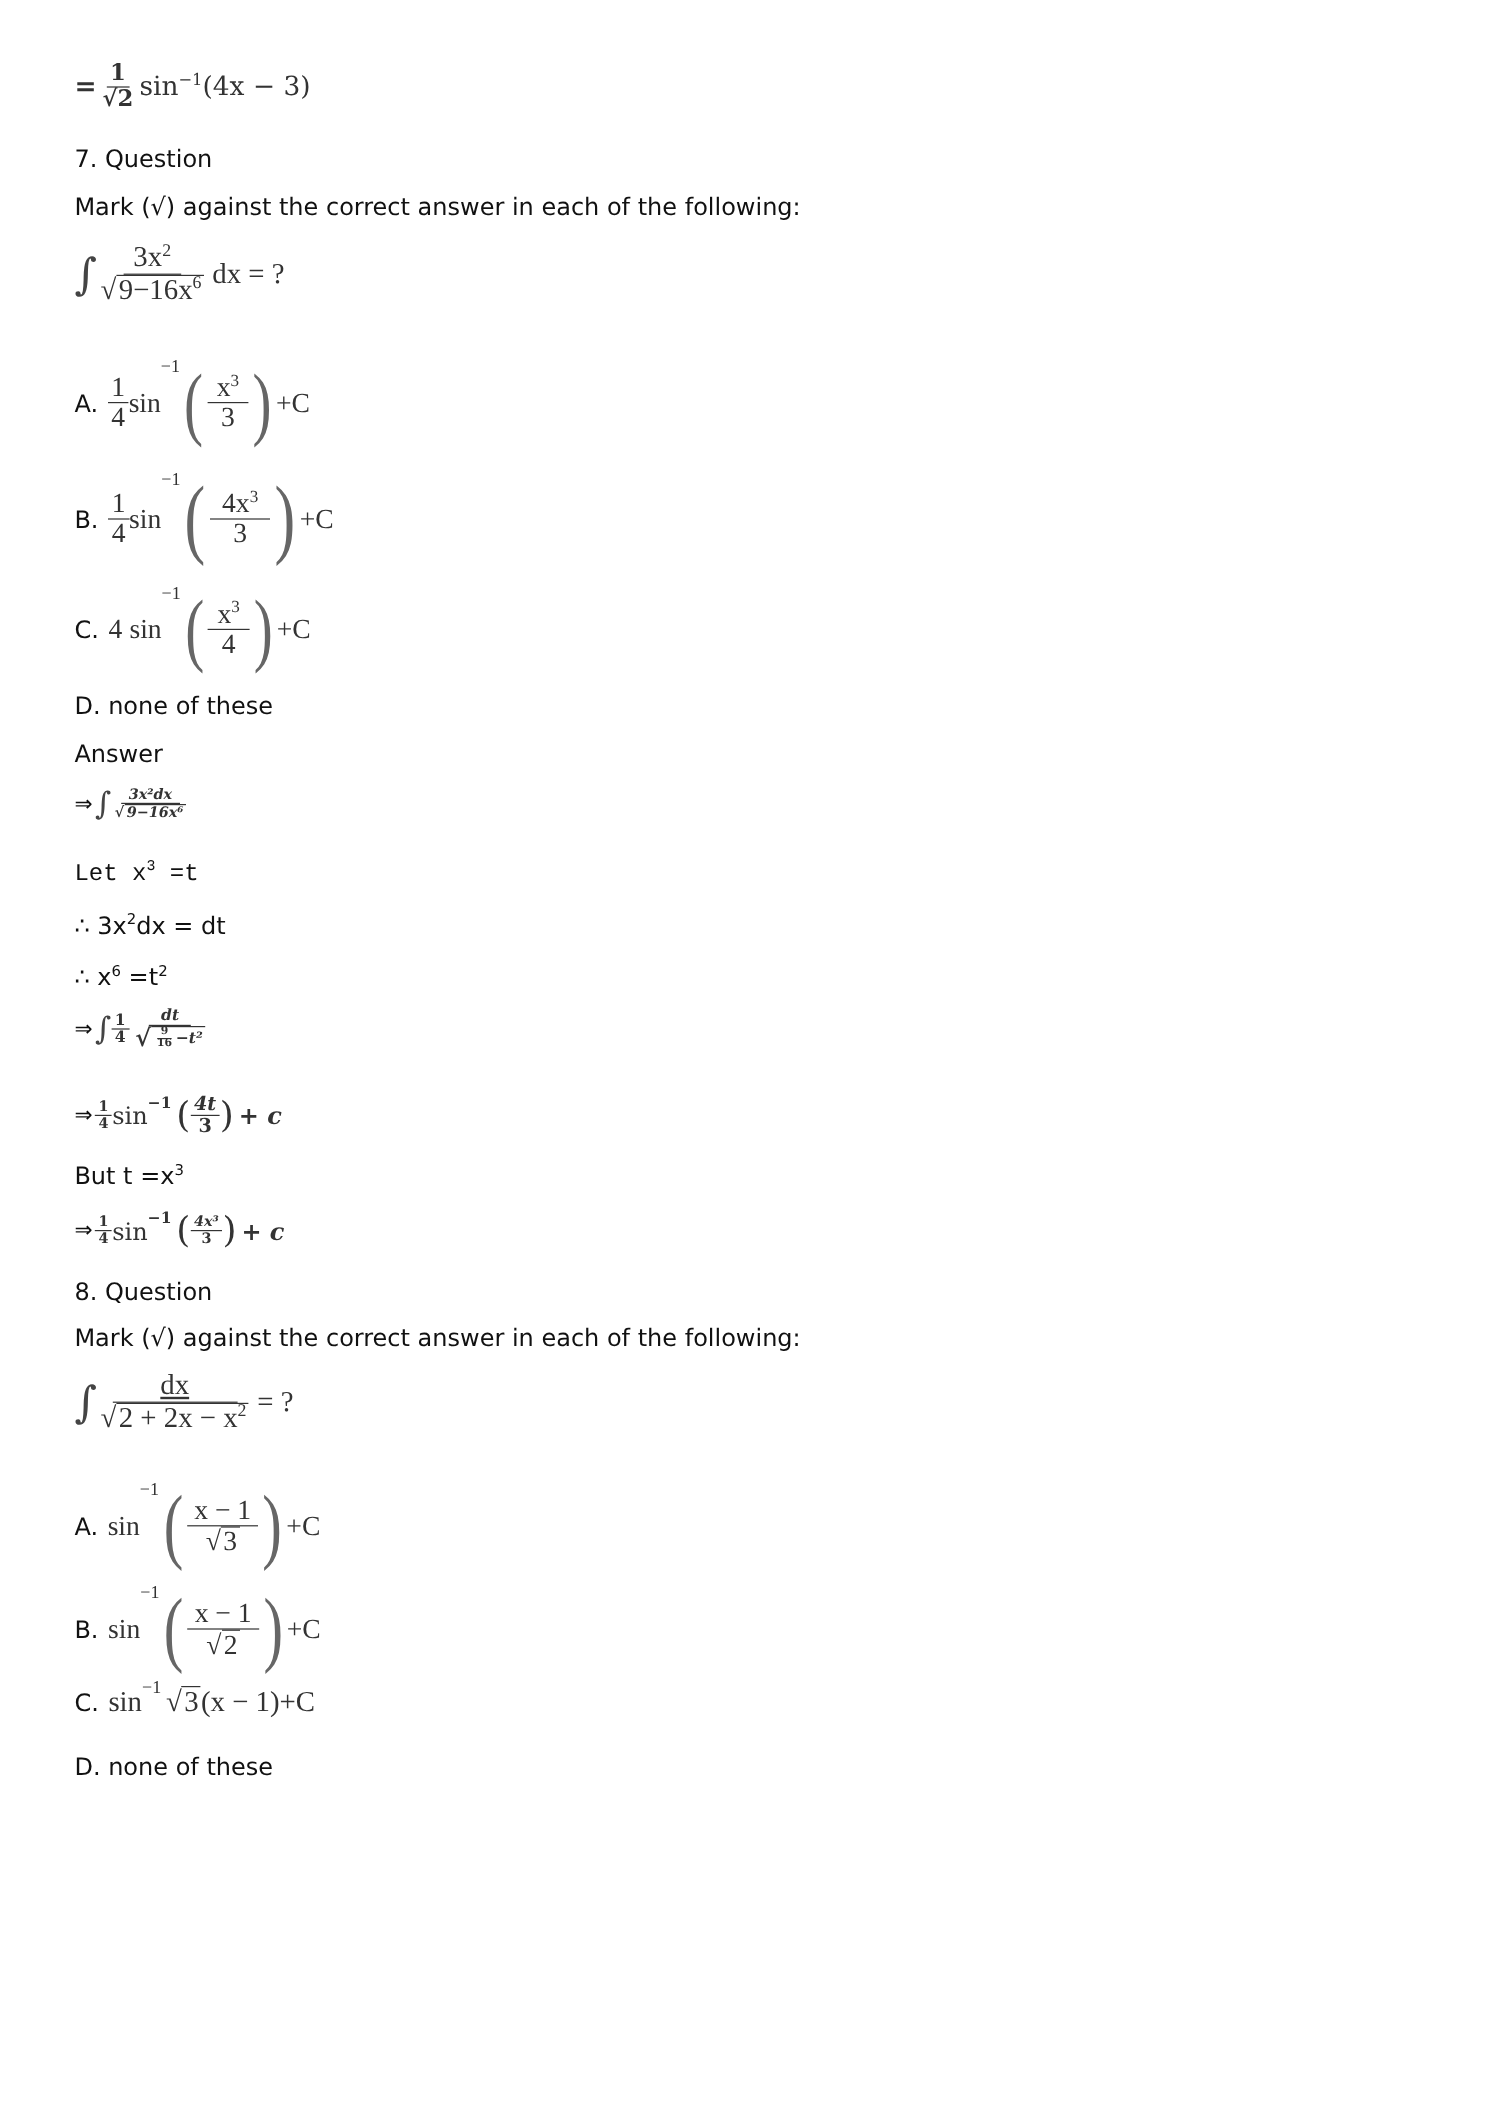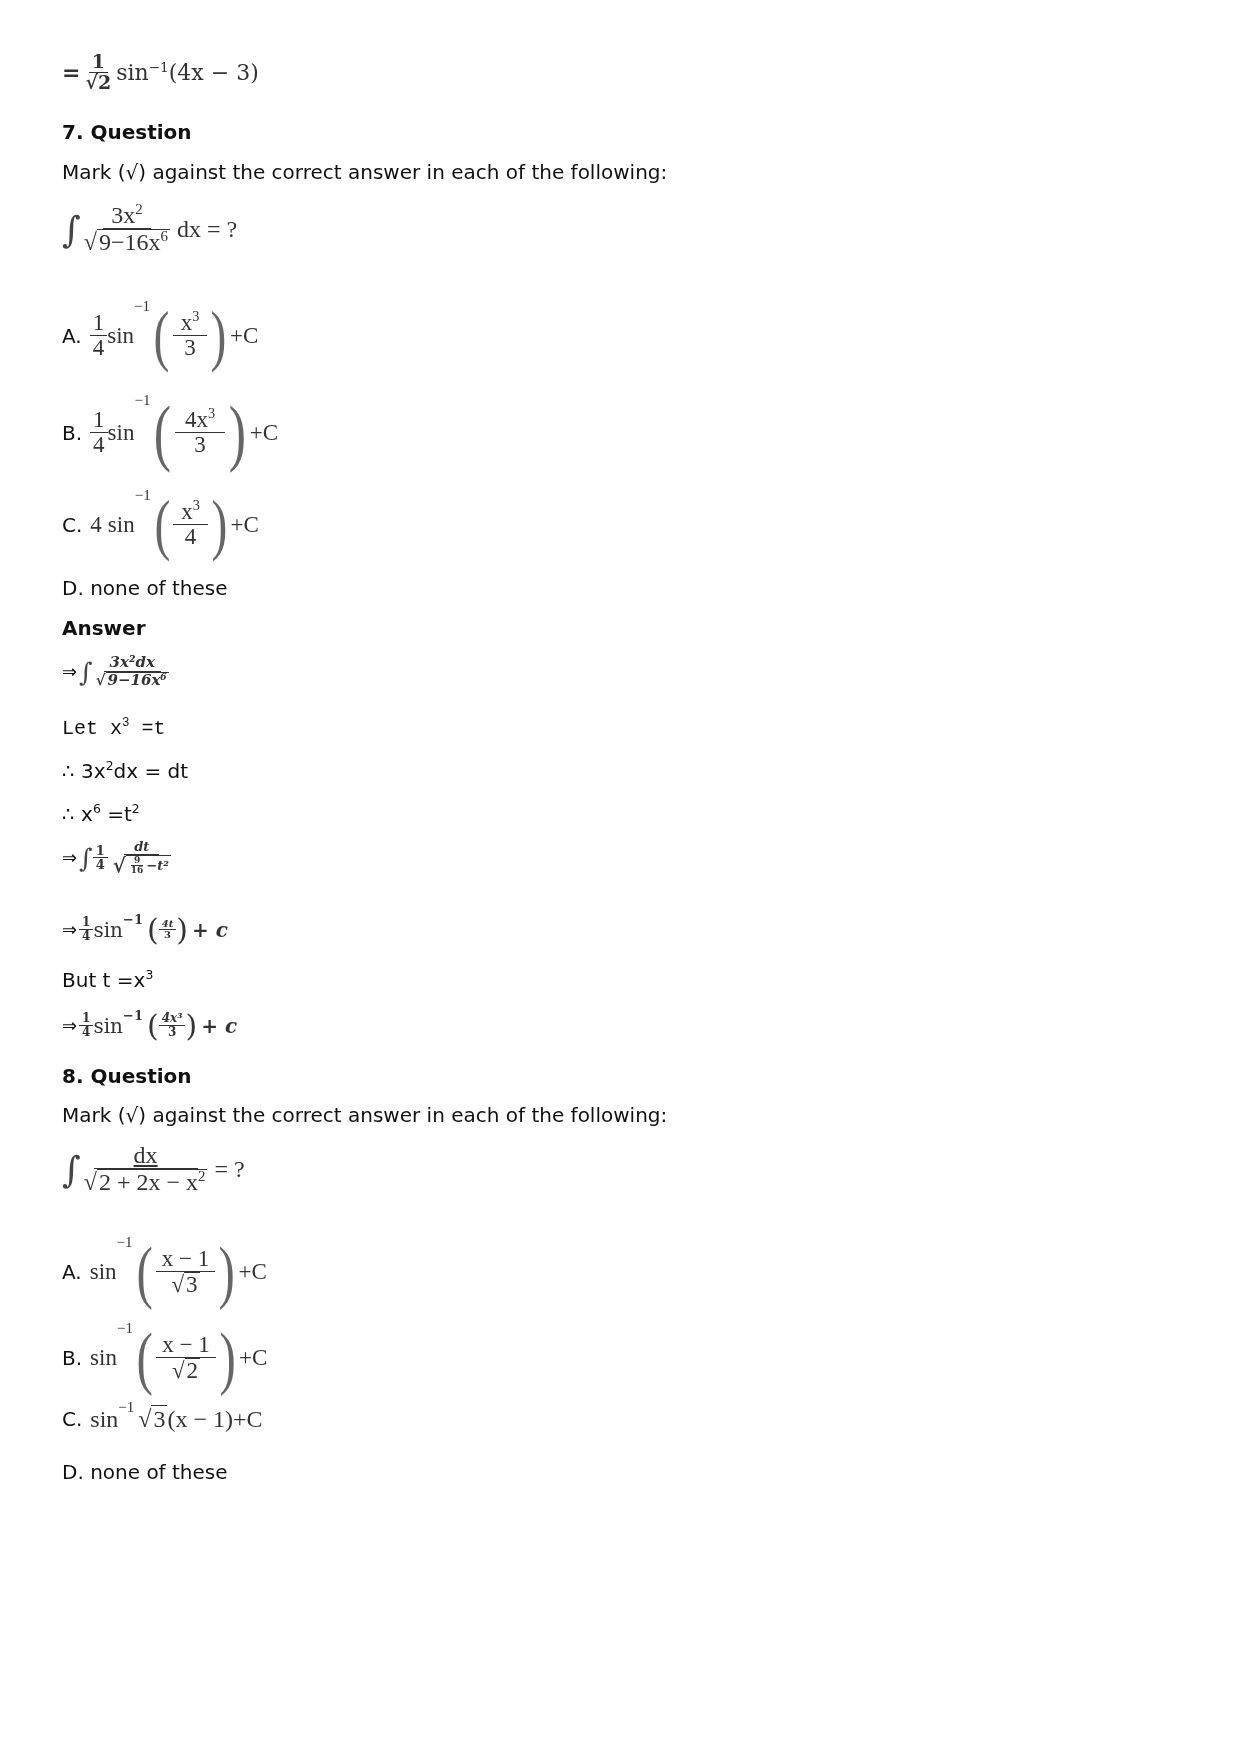--- a/index.html
+++ b/index.html
@@ -1,19 +1,19 @@
 <!DOCTYPE html>
 <html><head>
 <meta charset="utf-8">
 <style>
   html, body { margin:0; padding:0; background:#ffffff; }
   body { width:1240px; height:1755px; position:relative; overflow:hidden; color:#111; font-family:"DejaVu Sans", sans-serif; }
   .abs { position:absolute; }
   .txt { font-size:20px; line-height:24px; white-space:nowrap; }
-  .bold { font-weight:bold; }
+  .bold { font-weight:normal; }
   .m { font-family:"Liberation Serif", "DejaVu Serif", serif; color:#333; white-space:nowrap; }
   .mb { font-family:"DejaVu Serif", serif; font-weight:bold; color:#333; white-space:nowrap; }
   .frac { display:inline-flex; flex-direction:column; align-items:center; vertical-align:middle; }
   .frac .num { border-bottom:1.6px solid #333; padding:0 3px; line-height:1.05; }
   .frac .den { padding:0 3px; line-height:1.05; }
   .sqrt { display:inline-flex; align-items:flex-end; }
   .sqrt .rad { border-top:1.6px solid #333; padding:0 2px; }
   .paren { display:inline-block; vertical-align:middle; font-weight:100; color:#666; transform:scaleX(0.7); }
   sup { font-size:0.62em; vertical-align:super; line-height:0; }
   .row { display:flex; align-items:center; }
@@ -103,21 +103,21 @@
 <div class="abs txt" style="left:62px;top:576px;">
   <span>D.</span>
   <span>none of these</span>
 </div>
 
 <div class="abs txt bold" style="left:62px;top:616px;">Answer</div>
 
 <div class="abs row" style="left:62px;top:655px;">
   <span style="font-size:18px;margin-right:2px">⇒</span>
   <span class="int" style="font-size:26px;color:#444">∫</span>
-  <span class="frac mb" style="font-size:15px;font-style:italic">
+  <span class="frac mb" style="font-size:12px;font-style:italic">
     <span class="num" style="padding:0 6px">3x²dx</span>
     <span class="den"><span class="sqrt">
           <span>√</span>
           <span class="rad">9−16x⁶</span>
         </span></span>
   </span>
 </div>
 
 <div class="abs txt" style="left:62px;top:717px;font-family:Liberation Mono, monospace;">
   <span>Let x</span><sup>3</sup><span> =t</span>
@@ -154,21 +154,21 @@
 <div class="abs row" style="left:62px;top:912px;">
   <span style="font-size:18px;margin-right:2px">⇒</span>
   <span class="mb row" style="font-size:20px">
     <span class="frac" style="font-size:12px">
         <span class="num">1</span>
         <span class="den">4</span>
       </span>
     <span style="font-weight:normal">sin</span>
       <sup style="align-self:flex-start;margin-top:8px;font-size:13px">−1</sup>
     <span style="font-size:30px;font-weight:normal;margin-left:4px">(</span>
-    <span class="frac" style="font-size:10px">
+    <span class="frac" style="font-size:16px">
         <span class="num" style="font-style:italic">4t</span>
         <span class="den">3</span>
       </span>
     <span style="font-size:30px;font-weight:normal">)</span>
     <span style="font-style:italic;margin-left:4px">+ c</span>
   </span>
 </div>
 
 <div class="abs txt" style="left:62px;top:968px;">
   <span>But t =x</span><sup>3</sup>

